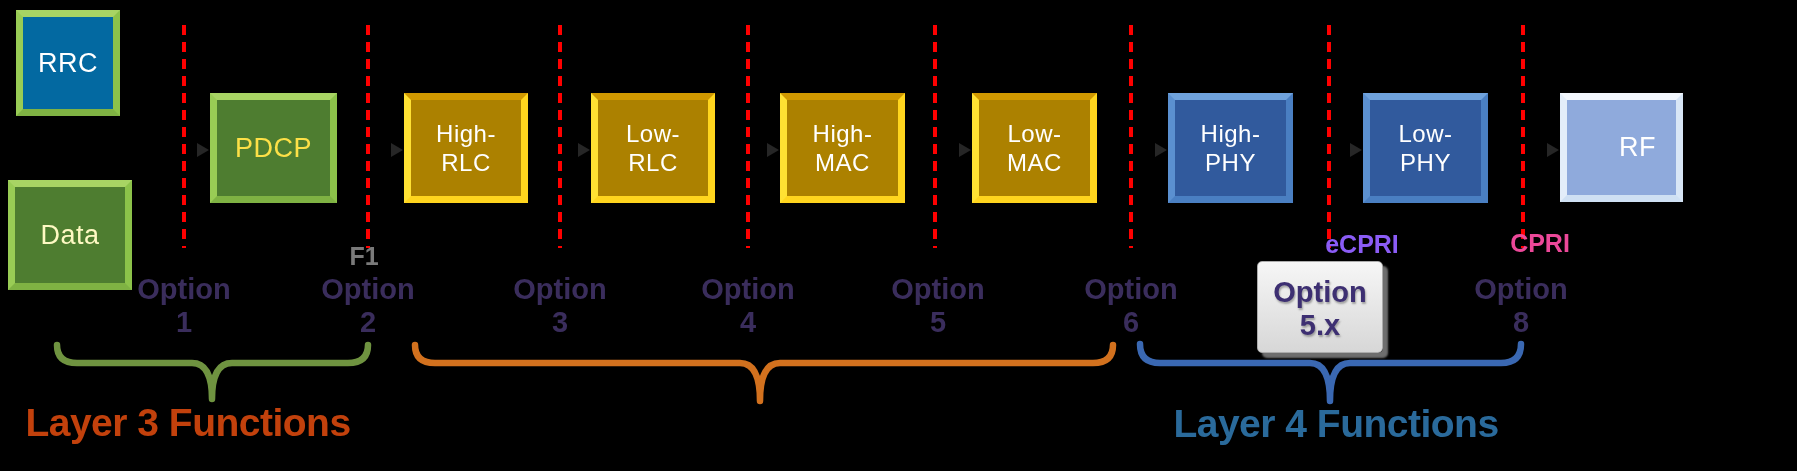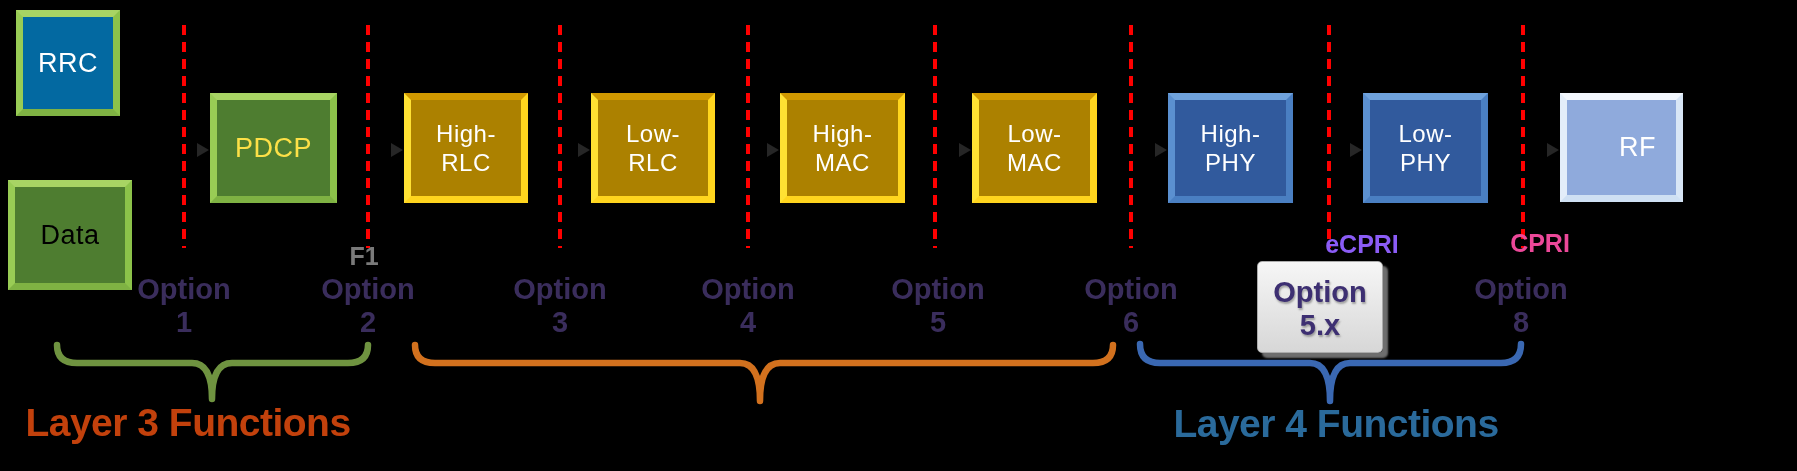--- a/index.html
+++ b/index.html
@@ -81,21 +81,21 @@
     <div class="splitline" style="left: 366px; top: 25px; height: 223px; background: repeating-linear-gradient(rgb(255, 0, 0) 0px, rgb(255, 0, 0) 10px, transparent 10px, transparent 17px);"></div>
     <div class="splitline" style="left: 558px; top: 25px; height: 223px; background: repeating-linear-gradient(rgb(255, 0, 0) 0px, rgb(255, 0, 0) 10px, transparent 10px, transparent 17px);"></div>
     <div class="splitline" style="left: 746px; top: 25px; height: 223px; background: repeating-linear-gradient(rgb(255, 0, 0) 0px, rgb(255, 0, 0) 10px, transparent 10px, transparent 17px);"></div>
     <div class="splitline" style="left: 933px; top: 25px; height: 223px; background: repeating-linear-gradient(rgb(255, 0, 0) 0px, rgb(255, 0, 0) 10px, transparent 10px, transparent 17px);"></div>
     <div class="splitline" style="left: 1129px; top: 25px; height: 223px; background: repeating-linear-gradient(rgb(255, 0, 0) 0px, rgb(255, 0, 0) 10px, transparent 10px, transparent 17px);"></div>
     <div class="splitline" style="left: 1327px; top: 25px; height: 223px; background: repeating-linear-gradient(rgb(255, 0, 0) 0px, rgb(255, 0, 0) 10px, transparent 10px, transparent 17px);"></div>
     <div class="splitline" style="left: 1521px; top: 25px; height: 223px; background: repeating-linear-gradient(rgb(255, 0, 0) 0px, rgb(255, 0, 0) 10px, transparent 10px, transparent 17px);"></div>
     <div class="block" style="left: 8px; top: 10px; width: 104px; height: 106px; background: #0369a1; border-color: rgb(168, 212, 100) rgb(140, 194, 74) rgb(127, 178, 67) rgb(153, 204, 85); color: rgb(255, 255, 255); margin-left: 8px;">
       <div class="block-line" style="font-size: 27px;">RRC</div>
     </div>
-    <div class="block" style="left: 8px; top: 180px; width: 124px; height: 110px; background: rgb(78, 125, 48); border-color: rgb(168, 212, 100) rgb(140, 194, 74) rgb(127, 178, 67) rgb(153, 204, 85); color: #000000;">
+    <div class="block" style="left: 8px; top: 180px; width: 124px; height: 110px; background: rgb(78, 125, 48); border-color: rgb(168, 212, 100) rgb(140, 194, 74) rgb(127, 178, 67) rgb(153, 204, 85); color: #fef9c3;">
       <div class="block-line" style="font-size: 27px;">Data</div>
     </div>
     <div class="block" style="left: 210px; top: 93px; width: 127px; height: 110px; background: rgb(78, 125, 48); border-color: rgb(168, 212, 100) rgb(140, 194, 74) rgb(127, 178, 67) rgb(153, 204, 85); color: #fde047;">
       <div class="block-line" style="font-size: 27px;">PDCP</div>
     </div>
     <div class="block" style="left: 404px; top: 93px; width: 124px; height: 110px; background: rgb(172, 129, 0); border-color: rgb(208, 152, 0) rgb(255, 213, 30) rgb(255, 213, 30) rgb(255, 225, 51); color: rgb(255, 255, 255);">
       <div class="block-line">High-</div>
       <div class="block-line">RLC</div>
     </div>
     <div class="block" style="left: 591px; top: 93px; width: 124px; height: 110px; background: rgb(172, 129, 0); border-color: rgb(208, 152, 0) rgb(255, 213, 30) rgb(255, 213, 30) rgb(255, 225, 51); color: rgb(255, 255, 255);">

